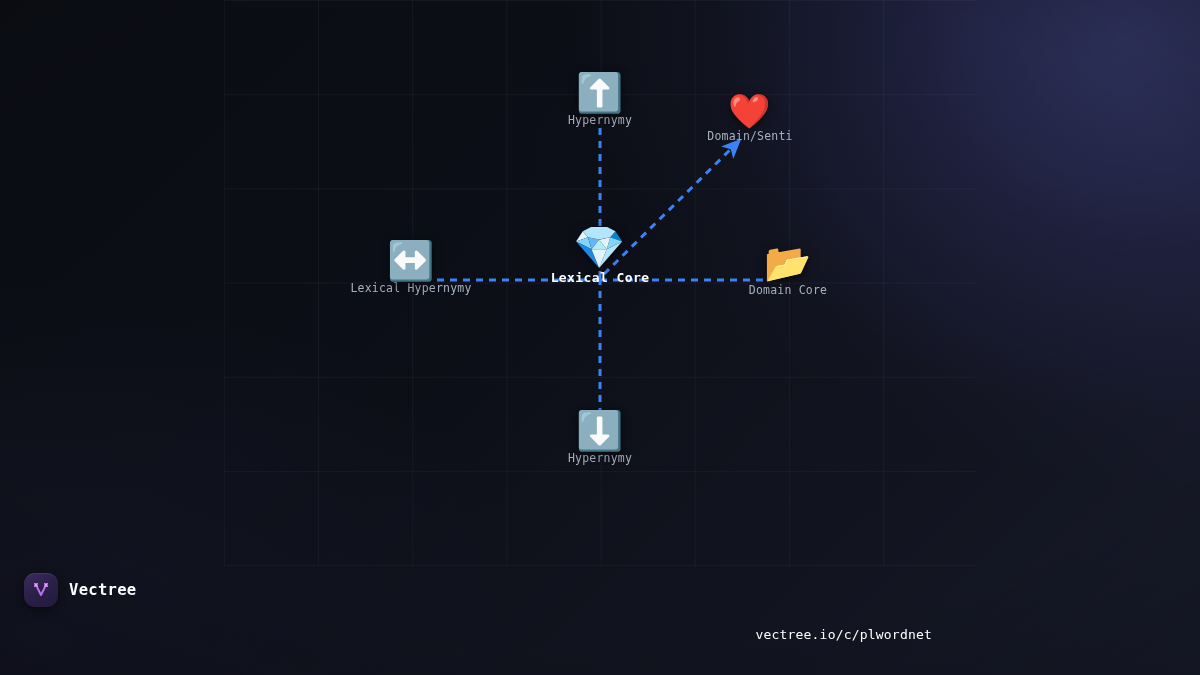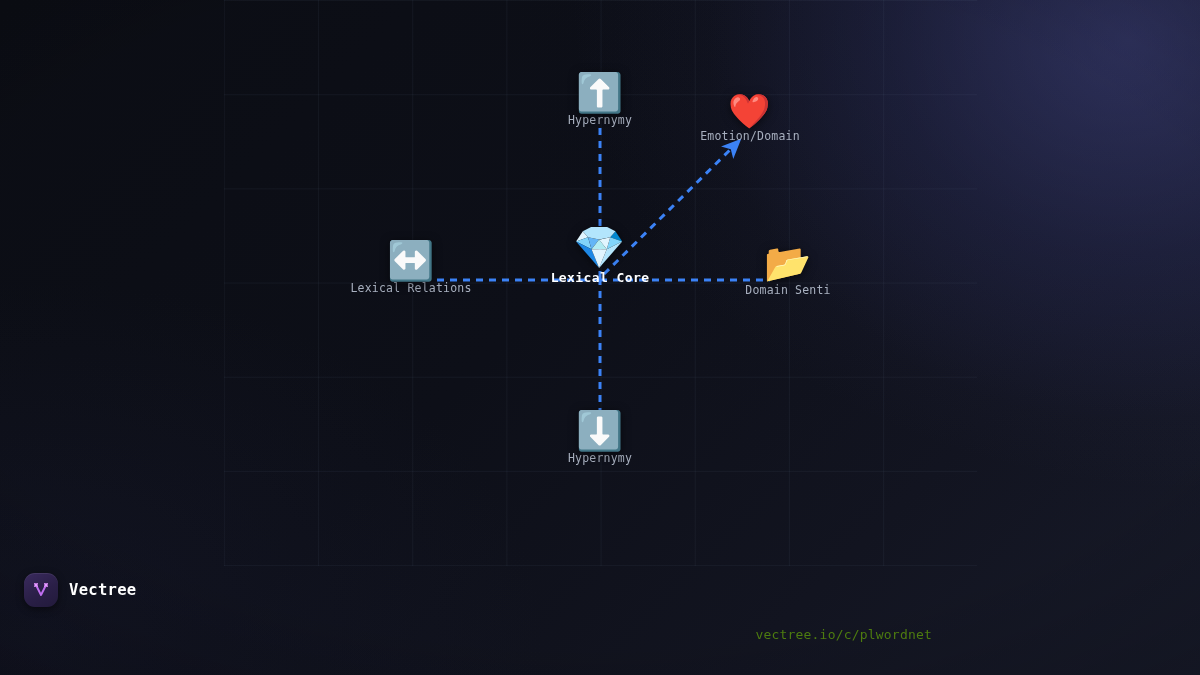--- a/index.html
+++ b/index.html
@@ -82,21 +82,21 @@
     color:#ffffff; font-size:15.5px; font-weight:bold; letter-spacing:0.3px;
     font-family:"DejaVu Sans Mono","Liberation Mono",monospace;
   }
   #page-title {
     position:absolute; left:22px; top:53px;
     color:#ffffff; font-size:37px; font-weight:bold; letter-spacing:0.5px;
     font-family:"DejaVu Sans Mono","Liberation Mono",monospace;
   }
   #site-url {
     position:absolute; right:24px; top:72px;
-    color:#4d7c0f; font-size:13px; letter-spacing:0.2px;
+    color:#ffffff; font-size:13px; letter-spacing:0.2px;
     font-family:"DejaVu Sans Mono","Liberation Mono",monospace;
   }
 </style>
 </head>
 <body>
 
 <div id="bg-glow"></div>
 <div id="grid"></div>
 <div id="bg-vignette"></div>
 
@@ -118,31 +118,31 @@
     </g>
   </svg>
 
   <div class="node" style="left:600px; top:100px;">
     <span class="glyph">⬆️</span>
     <span class="label">Hypernymy</span>
   </div>
 
   <div class="node is-accent" style="left:750px; top:118px;">
     <span class="glyph">❤️</span>
-    <span class="label">Emotion/Domain</span>
+    <span class="label">Domain/Senti</span>
   </div>
 
   <div class="node" style="left:411px; top:268px;">
     <span class="glyph">↔️</span>
-    <span class="label">Lexical Relations</span>
+    <span class="label">Lexical Hypernymy</span>
   </div>
 
   <div class="node" style="left:788px; top:270px;">
     <span class="glyph">📂</span>
-    <span class="label">Domain Senti</span>
+    <span class="label">Domain Core</span>
   </div>
 
   <div class="node" style="left:600px; top:438px;">
     <span class="glyph">⬇️</span>
     <span class="label">Hypernymy</span>
   </div>
 
   <div class="node is-core" style="left:600px; top:256px;">
     <span class="glyph">💎</span>
     <span class="label">Lexical Core</span>

